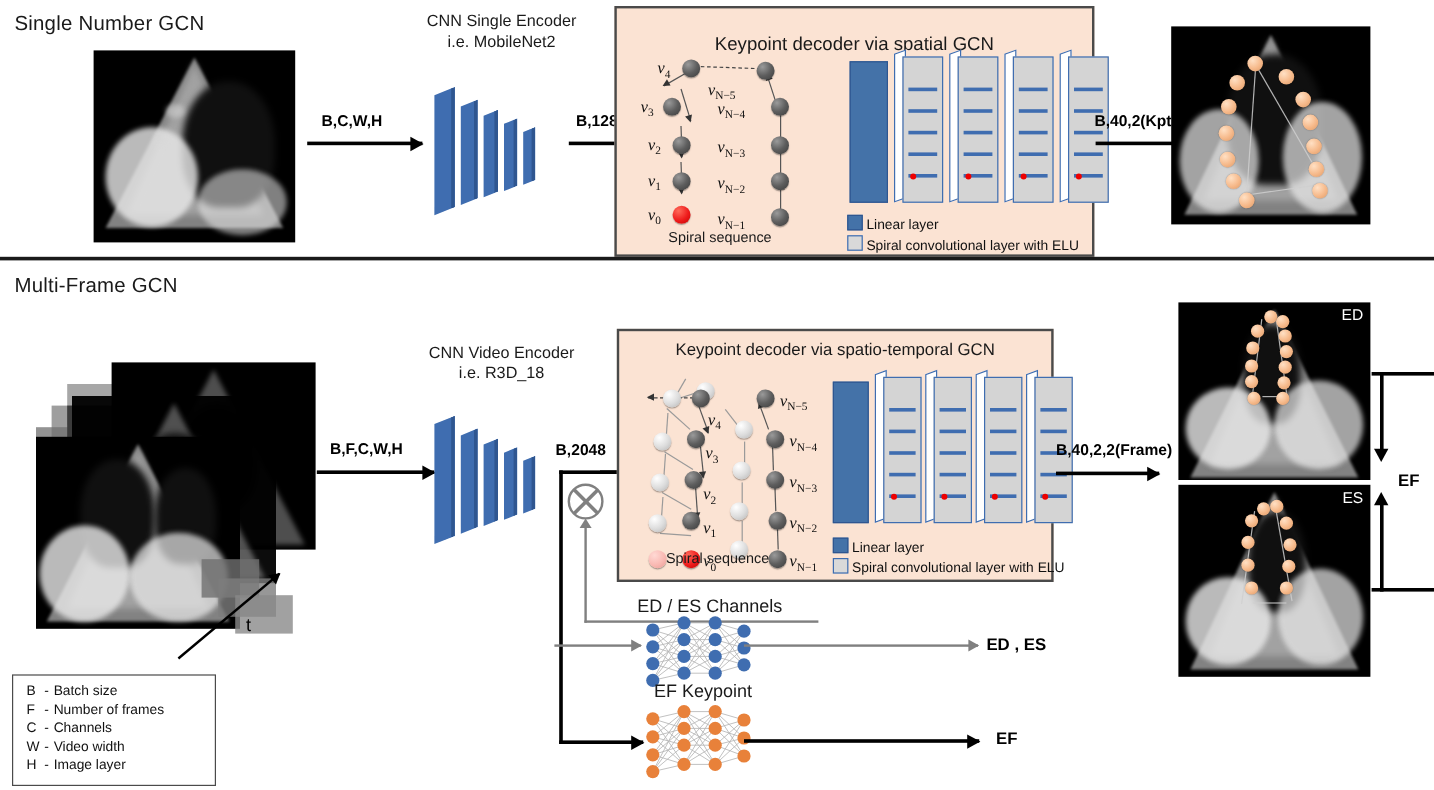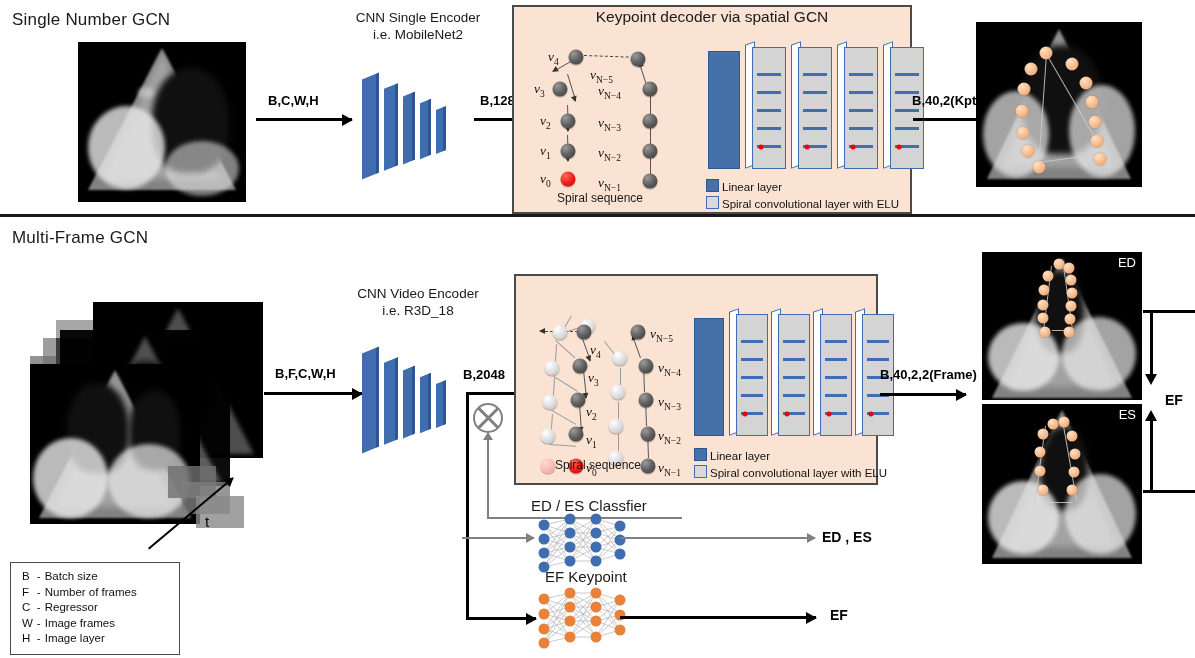--- a/index.html
+++ b/index.html
@@ -139,21 +139,21 @@
   <div class="slab" style="left:22px;top:28px;width:14px;height:82px;transform:skewY(-22deg);"></div>
   <div class="slab" style="left:41px;top:36px;width:12px;height:68px;transform:skewY(-22deg);"></div>
   <div class="slab" style="left:58px;top:43px;width:11px;height:56px;transform:skewY(-22deg);"></div>
   <div class="slab" style="left:74px;top:50px;width:10px;height:44px;transform:skewY(-22deg);"></div>
 </div>
 
 <div class="abs tag" style="left:480px;top:93px;">B,1280</div>
 <div class="arrow" style="left:474px;top:118px;width:66px;"></div>
 
 <div class="panel" style="left:512px;top:5px;width:396px;height:205px;">
-  <div class="panel-title" style="top:1px;">Keypoint decoder via spatial GCN</div>
+  <div class="panel-title" style="top:22px;">Keypoint decoder via spatial GCN</div>
 
   <div class="abs" style="left:14px;top:38px;width:168px;height:145px;">
 
     <div class="edge" style="left:48px;top:14px;width:26px;transform:rotate(150deg);"></div>
     <div class="edge" style="left:40px;top:29px;width:28px;transform:rotate(73deg);"></div>
     <div class="edge" style="left:40px;top:60px;width:26px;transform:rotate(88deg);"></div>
     <div class="edge" style="left:40px;top:90px;width:26px;transform:rotate(88deg);"></div>
     <div class="edge dash noarrow" style="left:56px;top:10px;width:50px;transform:rotate(2deg);"></div>
 
     <div class="edge" style="left:118px;top:40px;width:24px;transform:rotate(-108deg);"></div>
@@ -320,20 +320,21 @@
 <div class="arrow" style="left:500px;top:392px;width:40px;"></div>
 <div class="circx" style="left:473px;top:403px;">
   <i style="transform:translate(-50%,-50%) rotate(45deg);"></i>
   <i style="transform:translate(-50%,-50%) rotate(-45deg);"></i>
 </div>
 <div class="lineg" style="left:487px;top:437px;width:2px;height:82px;"></div>
 <div class="lineg" style="left:487px;top:517px;width:195px;height:2px;"></div>
 <div class="abs" style="left:483px;top:432px;width:0;height:0;border-left:5px solid transparent;border-right:5px solid transparent;border-bottom:8px solid #808080;"></div>
 
 <div class="panel" style="left:514px;top:274px;width:360px;height:207px;">
+  <div class="panel-title" style="top:7px;font-size:14px;">Keypoint decoder via spatio-temporal GCN</div>
 
   <div class="abs" style="left:12px;top:32px;width:175px;height:150px;">
 
     <div class="edge noarrow" style="left:30px;top:30px;width:26px;transform:rotate(-60deg);background:#9a9a9a;"></div>
     <div class="edge noarrow" style="left:26px;top:66px;width:30px;transform:rotate(-86deg);background:#9a9a9a;"></div>
     <div class="edge noarrow" style="left:24px;top:100px;width:30px;transform:rotate(-86deg);background:#9a9a9a;"></div>
     <div class="edge noarrow" style="left:22px;top:134px;width:28px;transform:rotate(-86deg);background:#9a9a9a;"></div>
     <div class="edge noarrow" style="left:30px;top:26px;width:30px;transform:rotate(-18deg);background:#9a9a9a;"></div>
     <div class="edge noarrow" style="left:28px;top:32px;width:26px;transform:rotate(42deg);background:#9a9a9a;"></div>
     <div class="edge noarrow" style="left:26px;top:68px;width:28px;transform:rotate(32deg);background:#9a9a9a;"></div>
@@ -492,21 +493,21 @@
 </div>
 
 <div class="lineb" style="left:1143px;top:310px;width:55px;height:3px;"></div>
 <div class="lineb" style="left:1150px;top:310px;width:3px;height:67px;"></div>
 <div class="abs" style="left:1145px;top:374px;width:0;height:0;border-left:6px solid transparent;border-right:6px solid transparent;border-top:11px solid #000;"></div>
 <div class="lineb" style="left:1143px;top:490px;width:55px;height:3px;"></div>
 <div class="lineb" style="left:1150px;top:416px;width:3px;height:77px;"></div>
 <div class="abs" style="left:1145px;top:410px;width:0;height:0;border-left:6px solid transparent;border-right:6px solid transparent;border-bottom:11px solid #000;"></div>
 <div class="abs tag" style="left:1165px;top:392px;font-size:14px;">EF</div>
 
-<div class="abs" style="left:531px;top:497px;font-size:15px;color:#1a1a1a;">ED / ES Classfier</div>
+<div class="abs" style="left:531px;top:497px;font-size:15px;color:#1a1a1a;">ED / ES Channels</div>
 <div class="arrow thin" style="left:462px;top:537px;width:72px;"></div>
 <div class="mlp" style="left:538px;top:515px;width:88px;height:56px;">
   <svg width="88" height="56" style="position:absolute;left:0;top:0;">
     <g stroke="#b5b5b5" stroke-width="0.7" fill="none">
       <path d="M6,10 L32,4 M6,10 L32,18 M6,10 L32,32 M6,10 L32,46
                M6,24 L32,4 M6,24 L32,18 M6,24 L32,32 M6,24 L32,46
                M6,38 L32,4 M6,38 L32,18 M6,38 L32,32 M6,38 L32,46
                M6,52 L32,4 M6,52 L32,18 M6,52 L32,32 M6,52 L32,46"></path>
       <path d="M32,4 L58,4 M32,4 L58,18 M32,4 L58,32 M32,4 L58,46
                M32,18 L58,4 M32,18 L58,18 M32,18 L58,32 M32,18 L58,46
@@ -584,26 +585,26 @@
           <td>Batch size</td>
         </tr>
       <tr>
           <td>F</td>
           <td>-</td>
           <td>Number of frames</td>
         </tr>
       <tr>
           <td>C</td>
           <td>-</td>
-          <td>Regressor</td>
+          <td>Channels</td>
         </tr>
       <tr>
           <td>W</td>
           <td>-</td>
-          <td>Image frames</td>
+          <td>Video width</td>
         </tr>
       <tr>
           <td>H</td>
           <td>-</td>
           <td>Image layer</td>
         </tr>
     </tbody>
   </table>
 </div>
 

